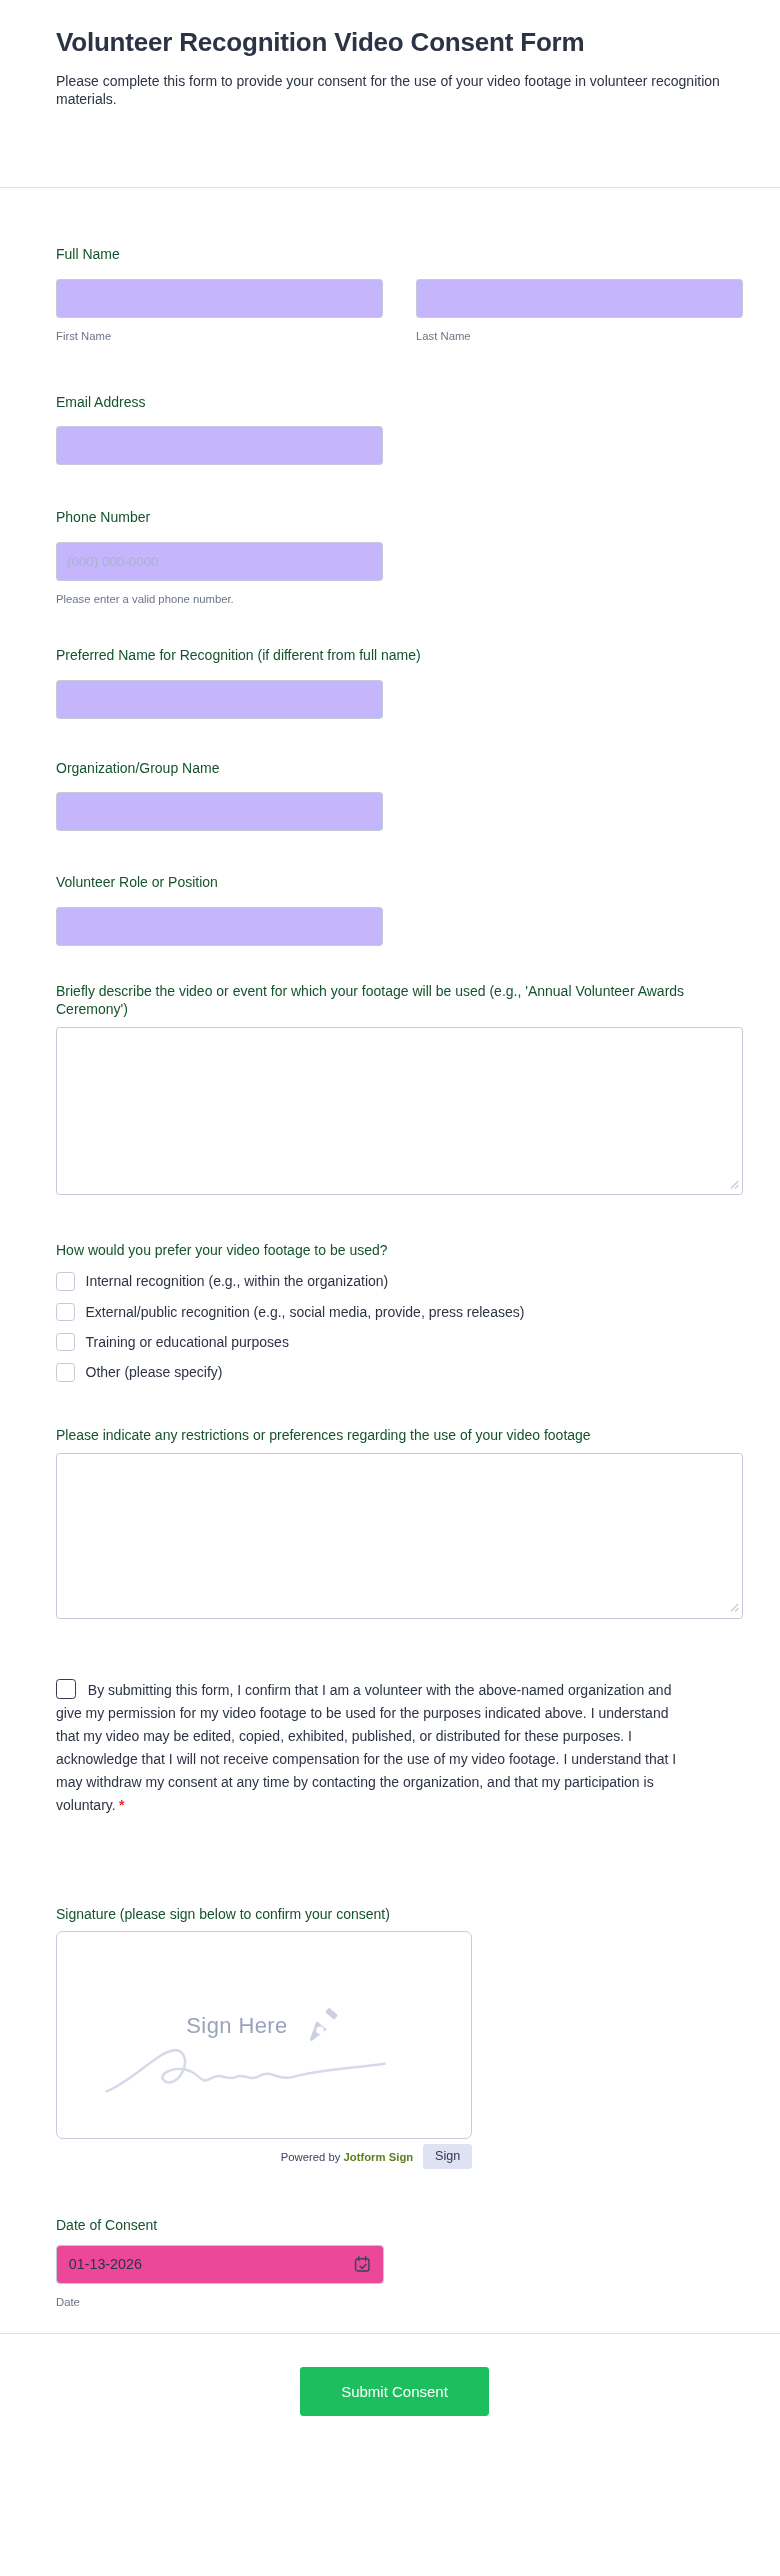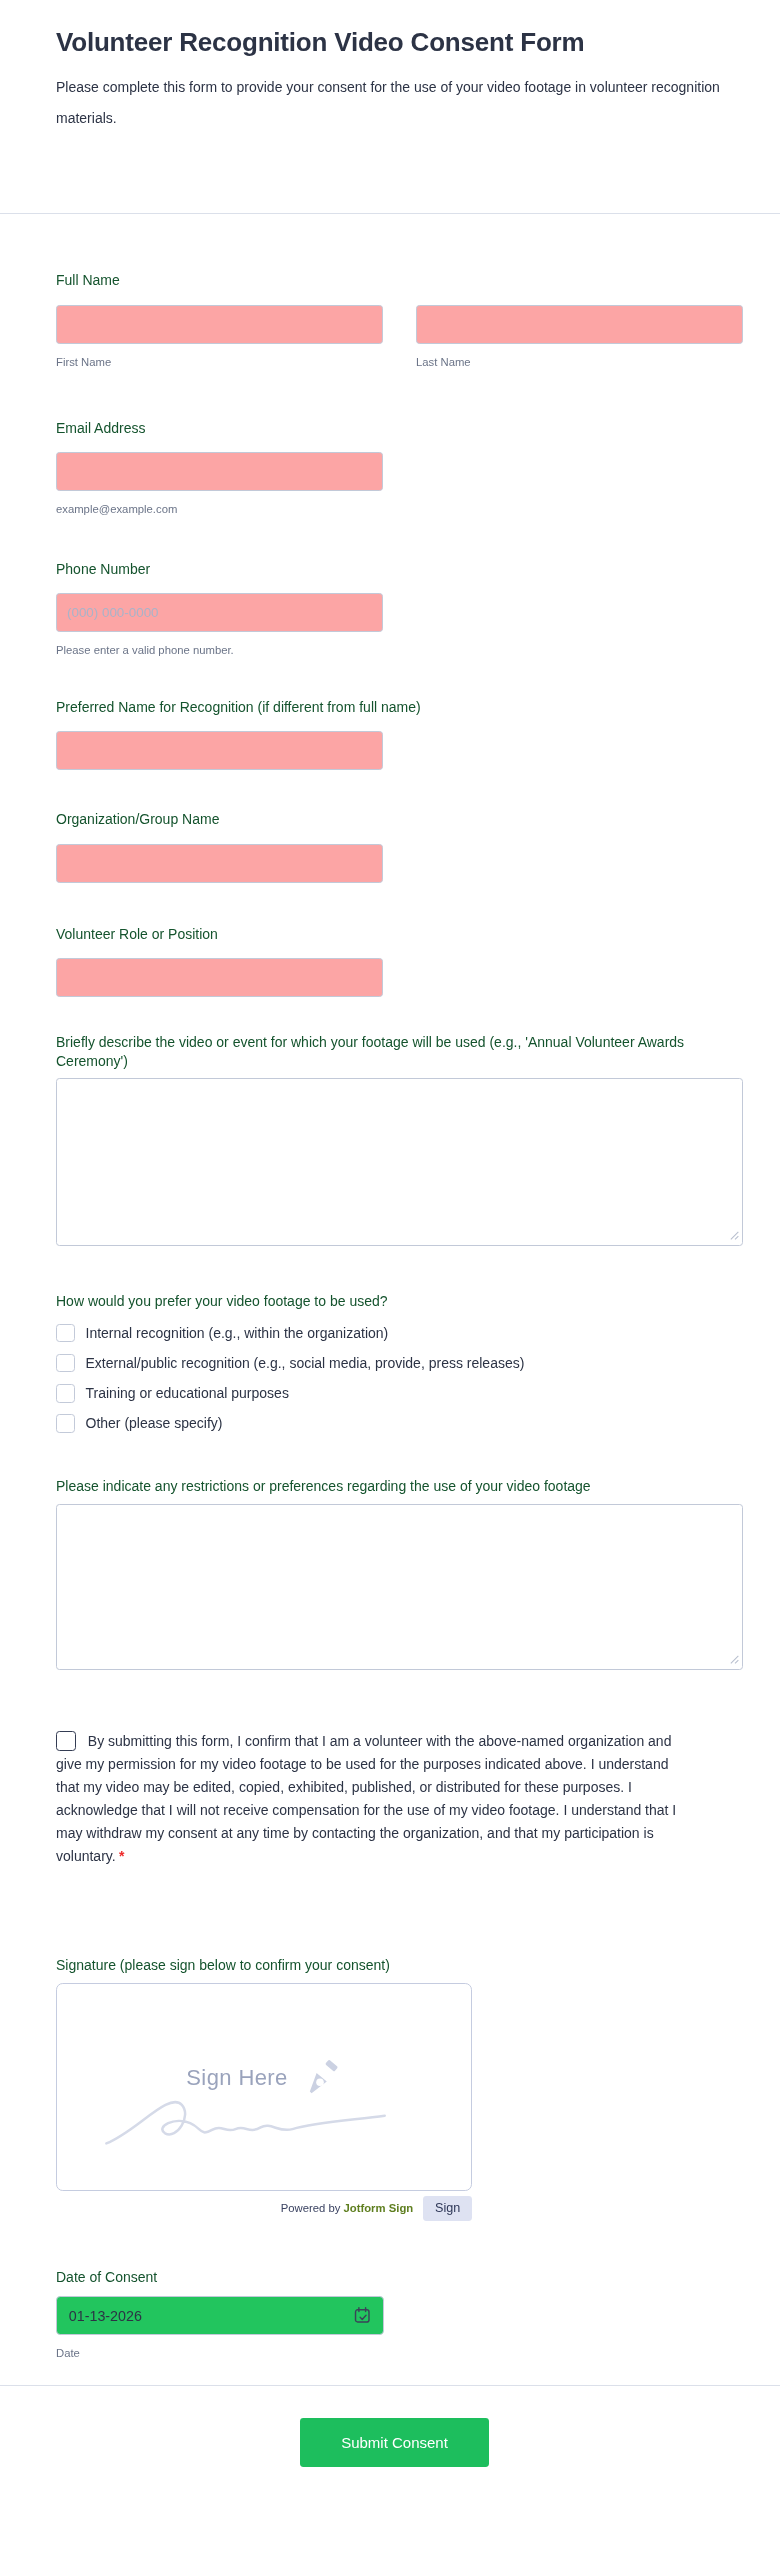--- a/index.html
+++ b/index.html
@@ -7,31 +7,31 @@
     width:781px;
     font-family:"Liberation Sans","DejaVu Sans",sans-serif;
     color:#2C3345;
     -webkit-font-smoothing:antialiased;
   }
   .header{padding:25px 38px 0 56px;}
   .form-title{
     font-size:26px;line-height:34px;font-weight:700;margin:0 0 13.4px 0;
     color:#2C3345;letter-spacing:-0.2px;
   }
-  .form-subtitle{font-size:14px;line-height:31px;margin:0;color:#2C3345;font-weight:400;}
+  .form-subtitle{font-size:14px;line-height:18px;margin:0;color:#2C3345;font-weight:400;}
   .divider{height:0.8px;background:#DBE0EA;margin-top:79px;}
   .divider2{height:0.8px;background:#DBE0EA;margin-top:24px;}
   .fields{padding:45px 38px 0 56px;}
   .q{margin-bottom:50px;}
   .label{font-size:14px;font-weight:500;line-height:18.5px;color:#14532d;margin:12px 0 15px 0;}
   .label.tight{margin-bottom:8.4px;}
   .text-input{
     width:327px;height:39px;border:0.8px solid #C2C9D8;border-radius:3.4px;
     box-sizing:border-box;padding:0 10px;font-size:13.4px;color:#2C3345;
-    font-family:inherit;background:#fca5a5;outline:none;display:block;
+    font-family:inherit;background:#c4b5fd;outline:none;display:block;
   }
   .text-input::placeholder{color:#A9B3C9;opacity:1;}
   .sublabel{font-size:11.3px;line-height:14.3px;color:#6B7488;margin-top:11px;}
   .name-row{display:flex;gap:22px;justify-content:space-between;}
   .name-col{width:327px;}
   .ta-wrap{position:relative;width:687px;}
   textarea.big{
     width:687px;height:168px;border:0.8px solid #C2C9D8;border-radius:3.4px;
     box-sizing:border-box;padding:8.4px 10px;font-size:13.4px;color:#2C3345;
     font-family:inherit;resize:none;outline:none;display:block;background:#fff;
@@ -71,21 +71,21 @@
   .brand{font-weight:700;color:#5E7E1F;}
   .clear-btn{
     background:#DEE2F2;border:none;border-radius:3.4px;padding:5px 11.8px;
     font-size:12.6px;color:#2F3858;font-family:inherit;cursor:pointer;line-height:15px;
   }
   .date-section{margin-top:47px;}
   .date-section .label{margin-bottom:10px;}
   .date-input{
     width:328px;height:39px;border:0.8px solid #C2C9D8;border-radius:4.2px;
     box-sizing:border-box;display:flex;align-items:center;justify-content:space-between;
-    padding:0 11.8px;background:#22c55e;
+    padding:0 11.8px;background:#ec4899;
   }
   .date-value{font-size:14.3px;color:#2C3345;}
   .submit-area{padding:33px 0 43px 0;margin-left:8px;}
   .submit-btn{
     display:block;margin:0 auto;width:189px;height:49px;background:#1DBE5D;
     color:#ffffff;border:none;border-radius:3.4px;font-size:15px;font-weight:500;
     font-family:inherit;cursor:pointer;
   }
 </style>
 </head>
@@ -110,21 +110,20 @@
       <div class="name-col">
         <input type="text" class="text-input" style="width: 327px;">
         <div class="sublabel">Last Name</div>
       </div>
     </div>
   </div>
 
   <div class="q" style="margin-bottom:43px">
     <div class="label">Email Address</div>
     <input type="text" class="text-input" style="">
-    <div class="sublabel">example@example.com</div>
   </div>
 
   <div class="q" style="margin-bottom:40px">
     <div class="label">Phone Number</div>
     <input type="text" class="text-input" placeholder="(000) 000-0000" style="">
     <div class="sublabel">Please enter a valid phone number.</div>
   </div>
 
   <div class="q" style="margin-bottom:40px">
     <div class="label">Preferred Name for Recognition (if different from full name)</div>

